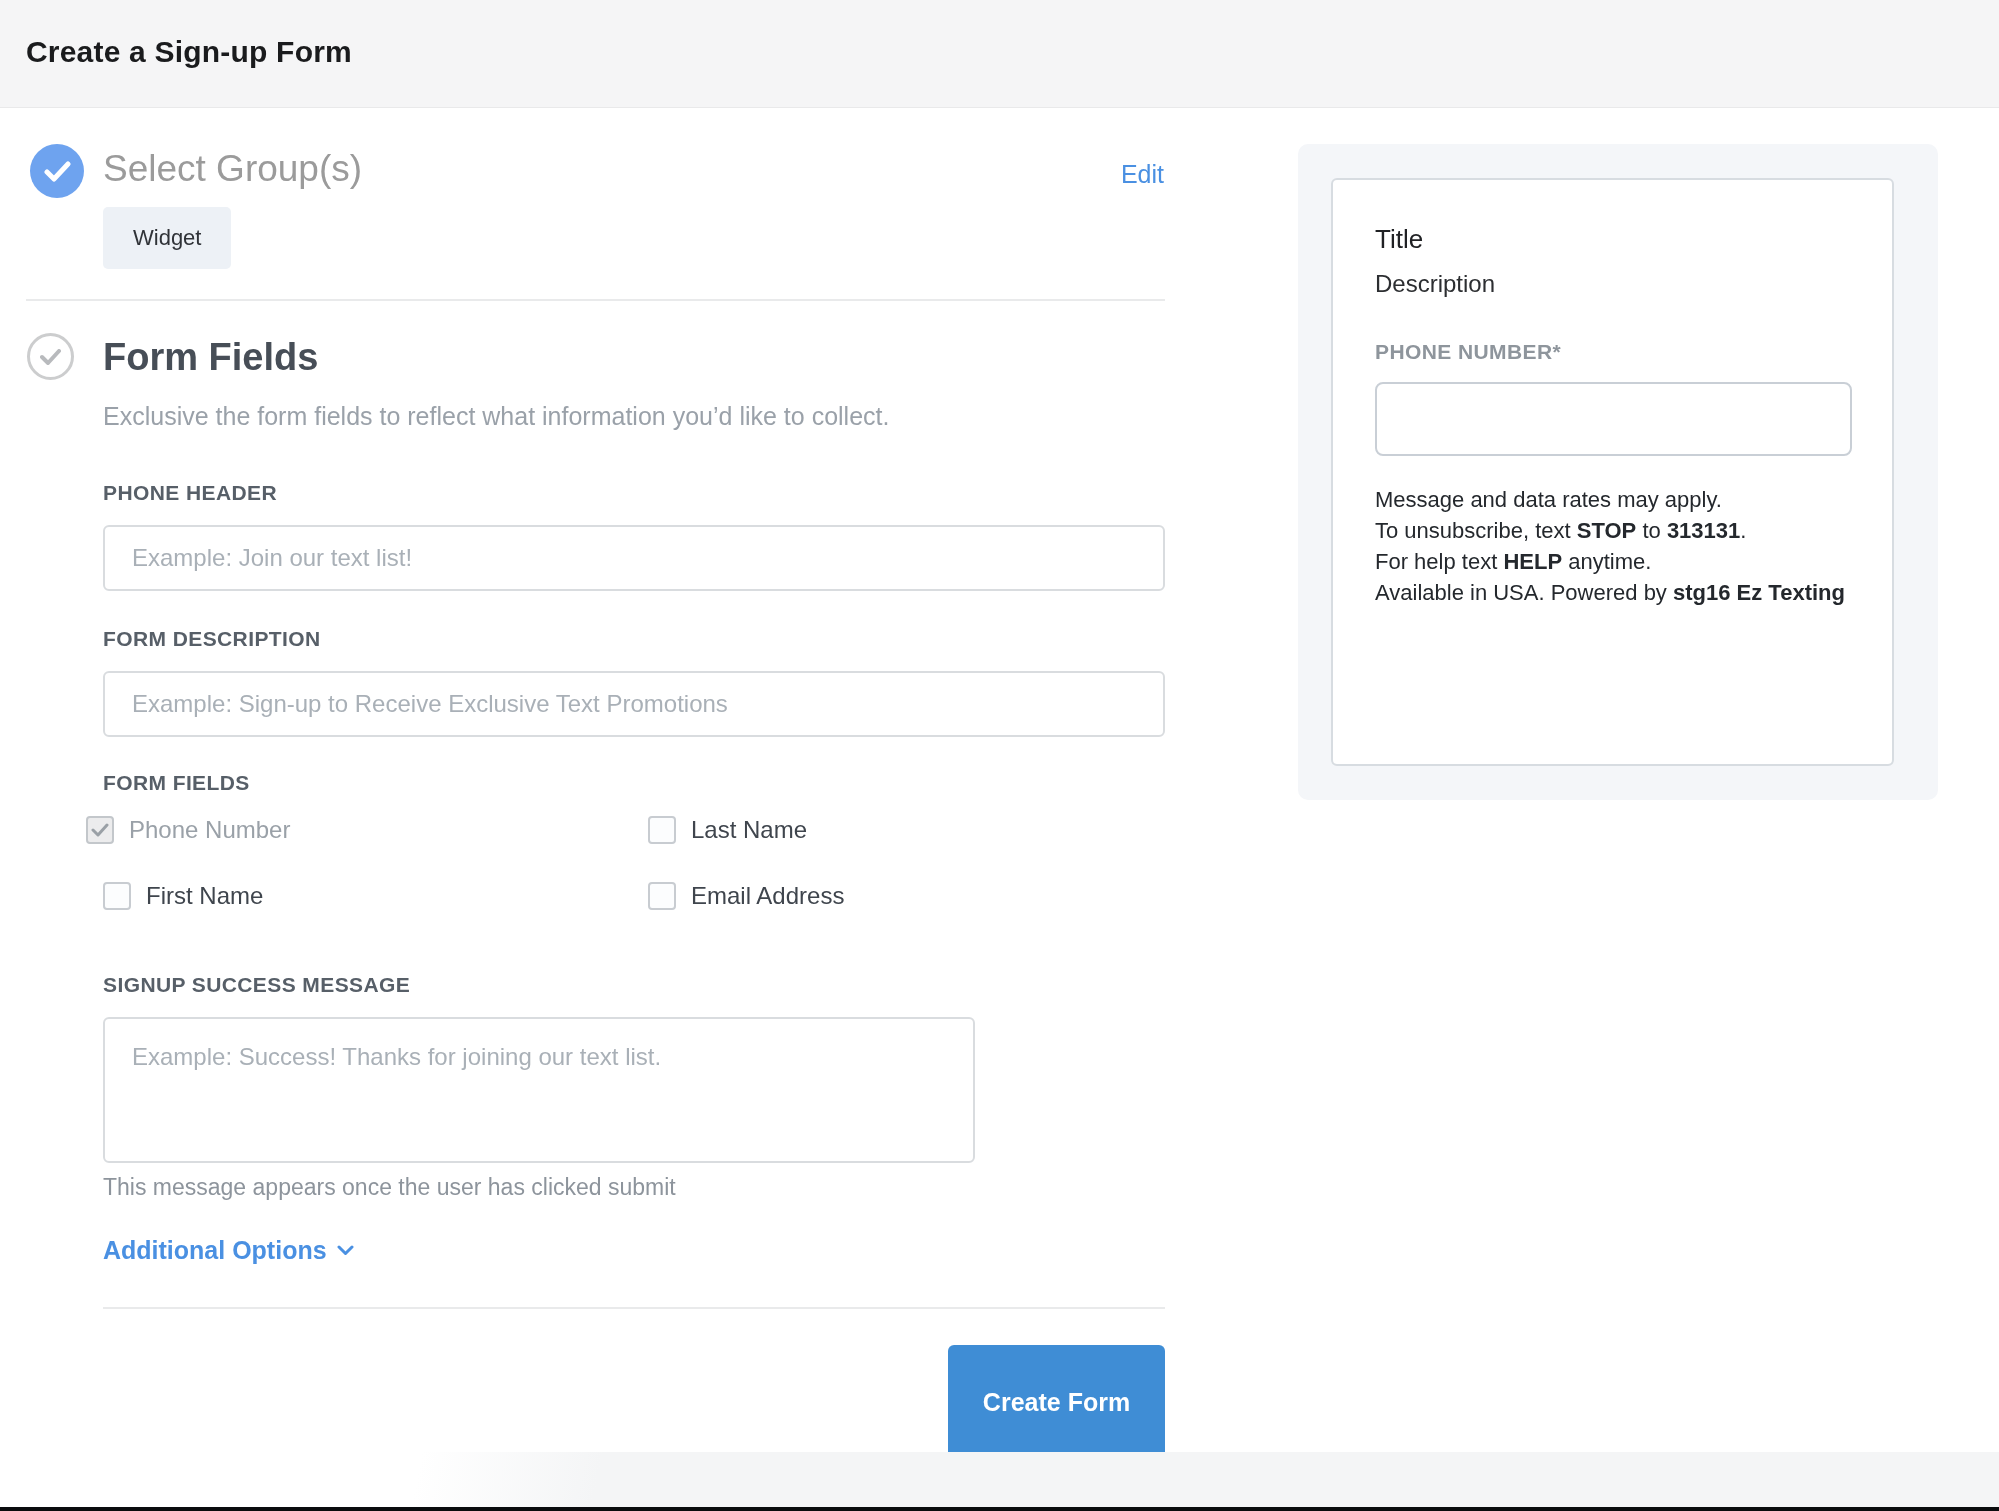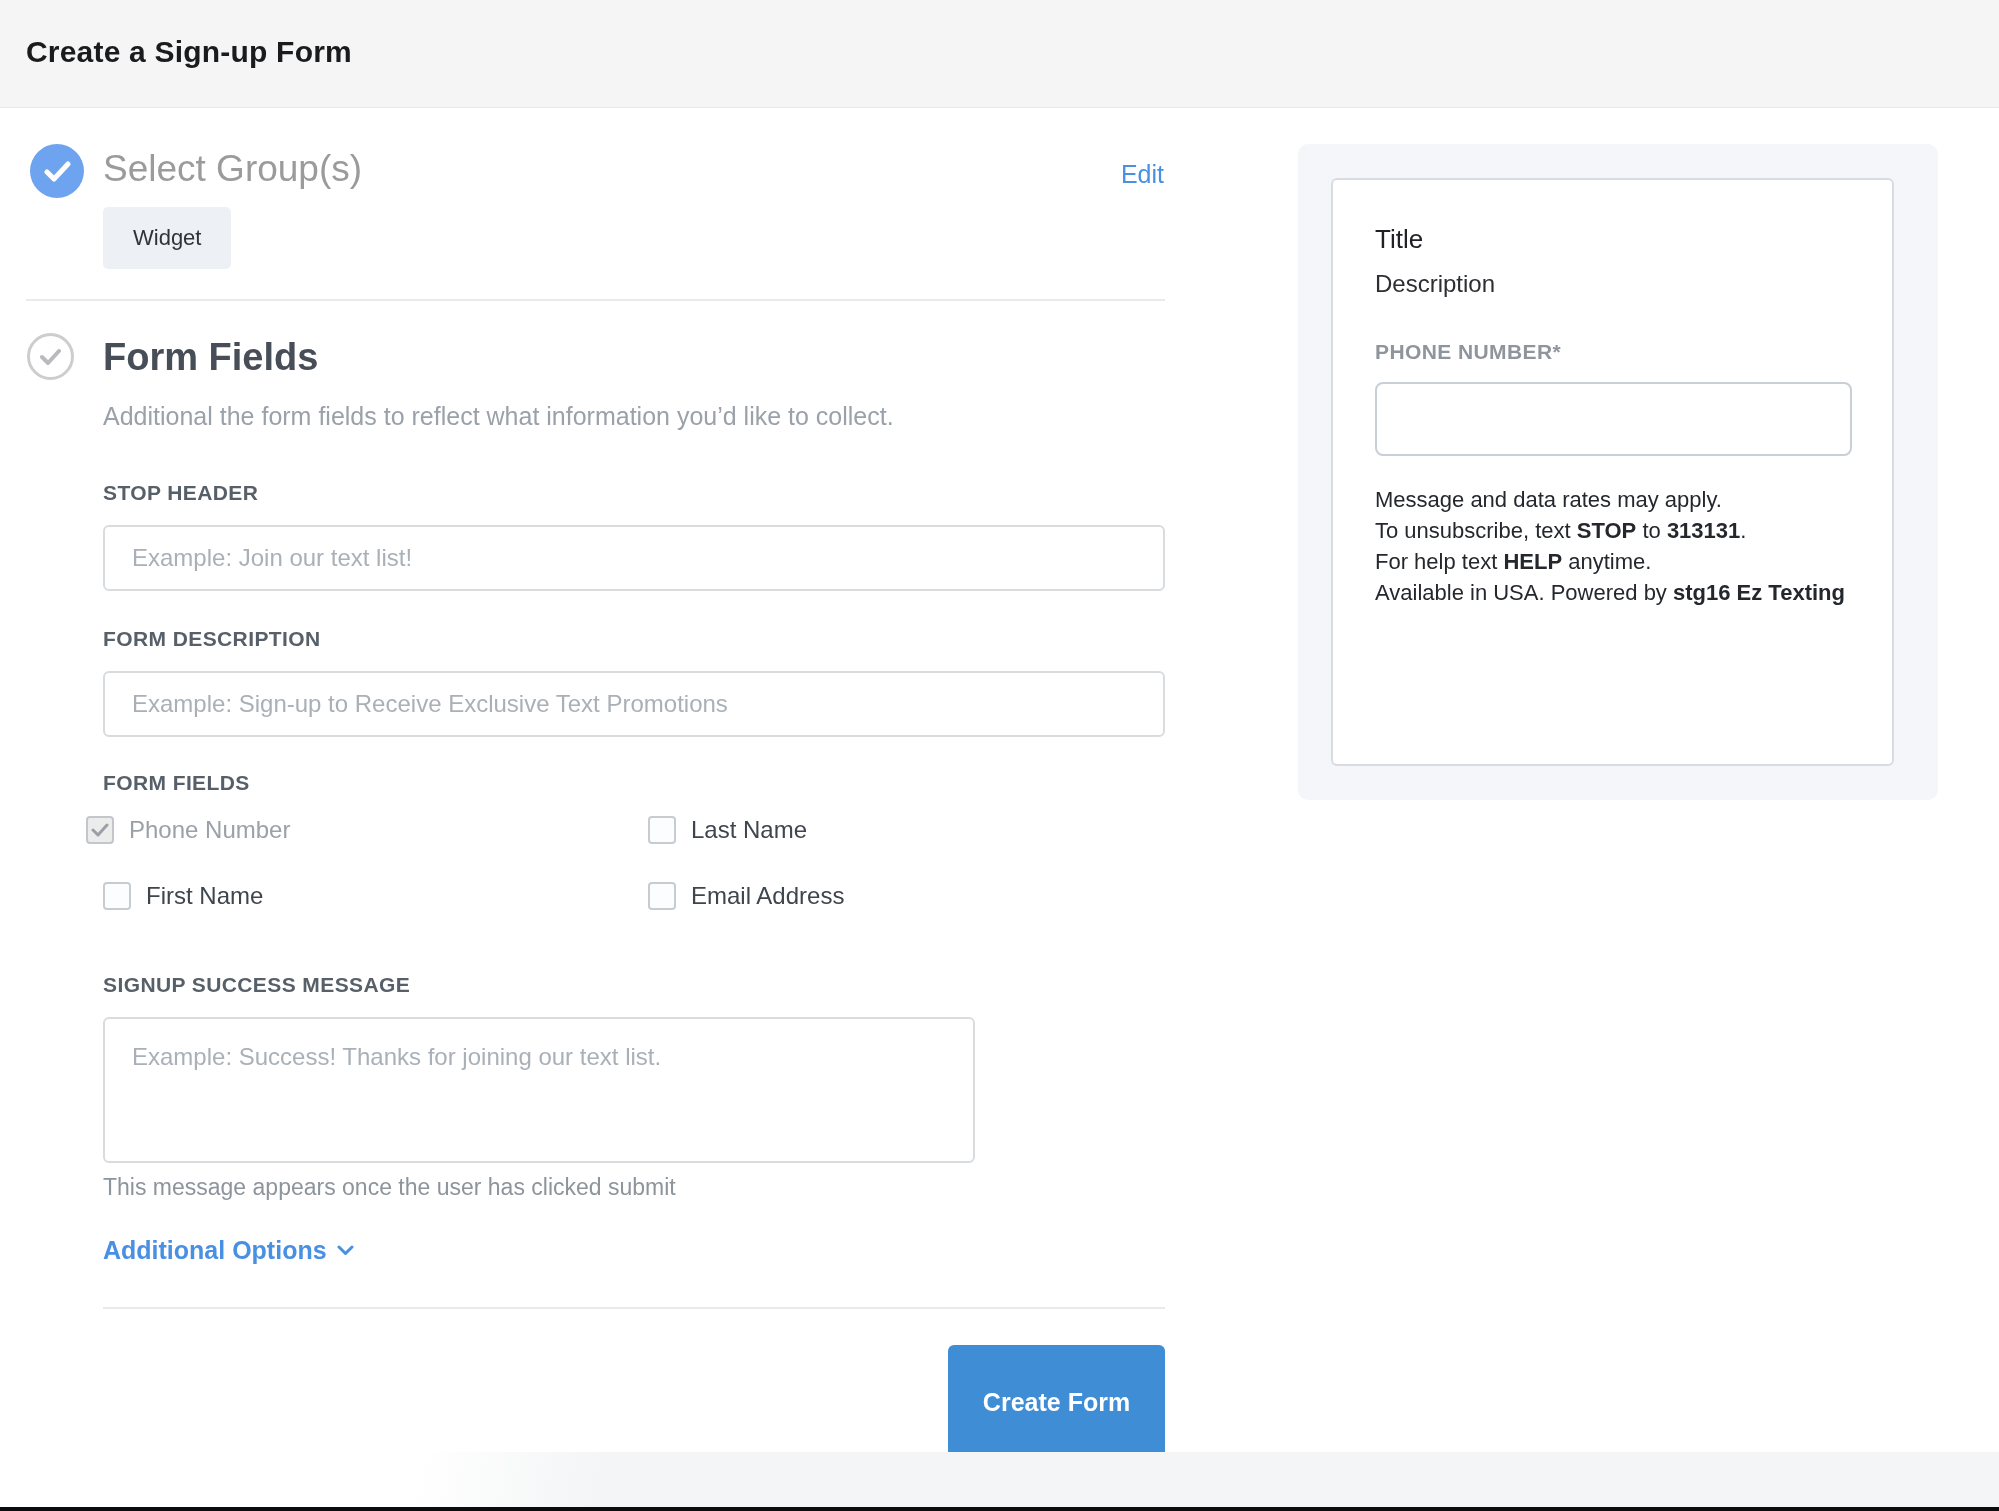--- a/index.html
+++ b/index.html
@@ -113,23 +113,23 @@
 <a class="edit-link">Edit</a>
 <div class="group-chip">Widget</div>
 <div class="divider-1"></div>
 
 <div class="circle-todo">
   <svg width="21" height="16" viewBox="0 0 21 16">
     <path d="M2 8 L8 14 L19 2" stroke="#b8babd" stroke-width="4" fill="none" stroke-linecap="round" stroke-linejoin="round"></path>
   </svg>
 </div>
 <h2 class="h-fields">Form Fields</h2>
-<p class="subtitle">Additional the form fields to reflect what information you’d like to collect.</p>
+<p class="subtitle">Exclusive the form fields to reflect what information you’d like to collect.</p>
 
-<label class="field-label lbl-header">STOP HEADER</label>
+<label class="field-label lbl-header">PHONE HEADER</label>
 <input class="text-input in-header" type="text" placeholder="Example: Join our text list!" style="">
 
 <label class="field-label lbl-desc">FORM DESCRIPTION</label>
 <input class="text-input in-desc" type="text" placeholder="Example: Sign-up to Receive Exclusive Text Promotions" style="">
 
 <label class="field-label lbl-fields">FORM FIELDS</label>
 
 <div class="cb-row cb-0">
   <span class="cb-box checked">
     <svg width="18" height="14" viewBox="0 0 18 14">

